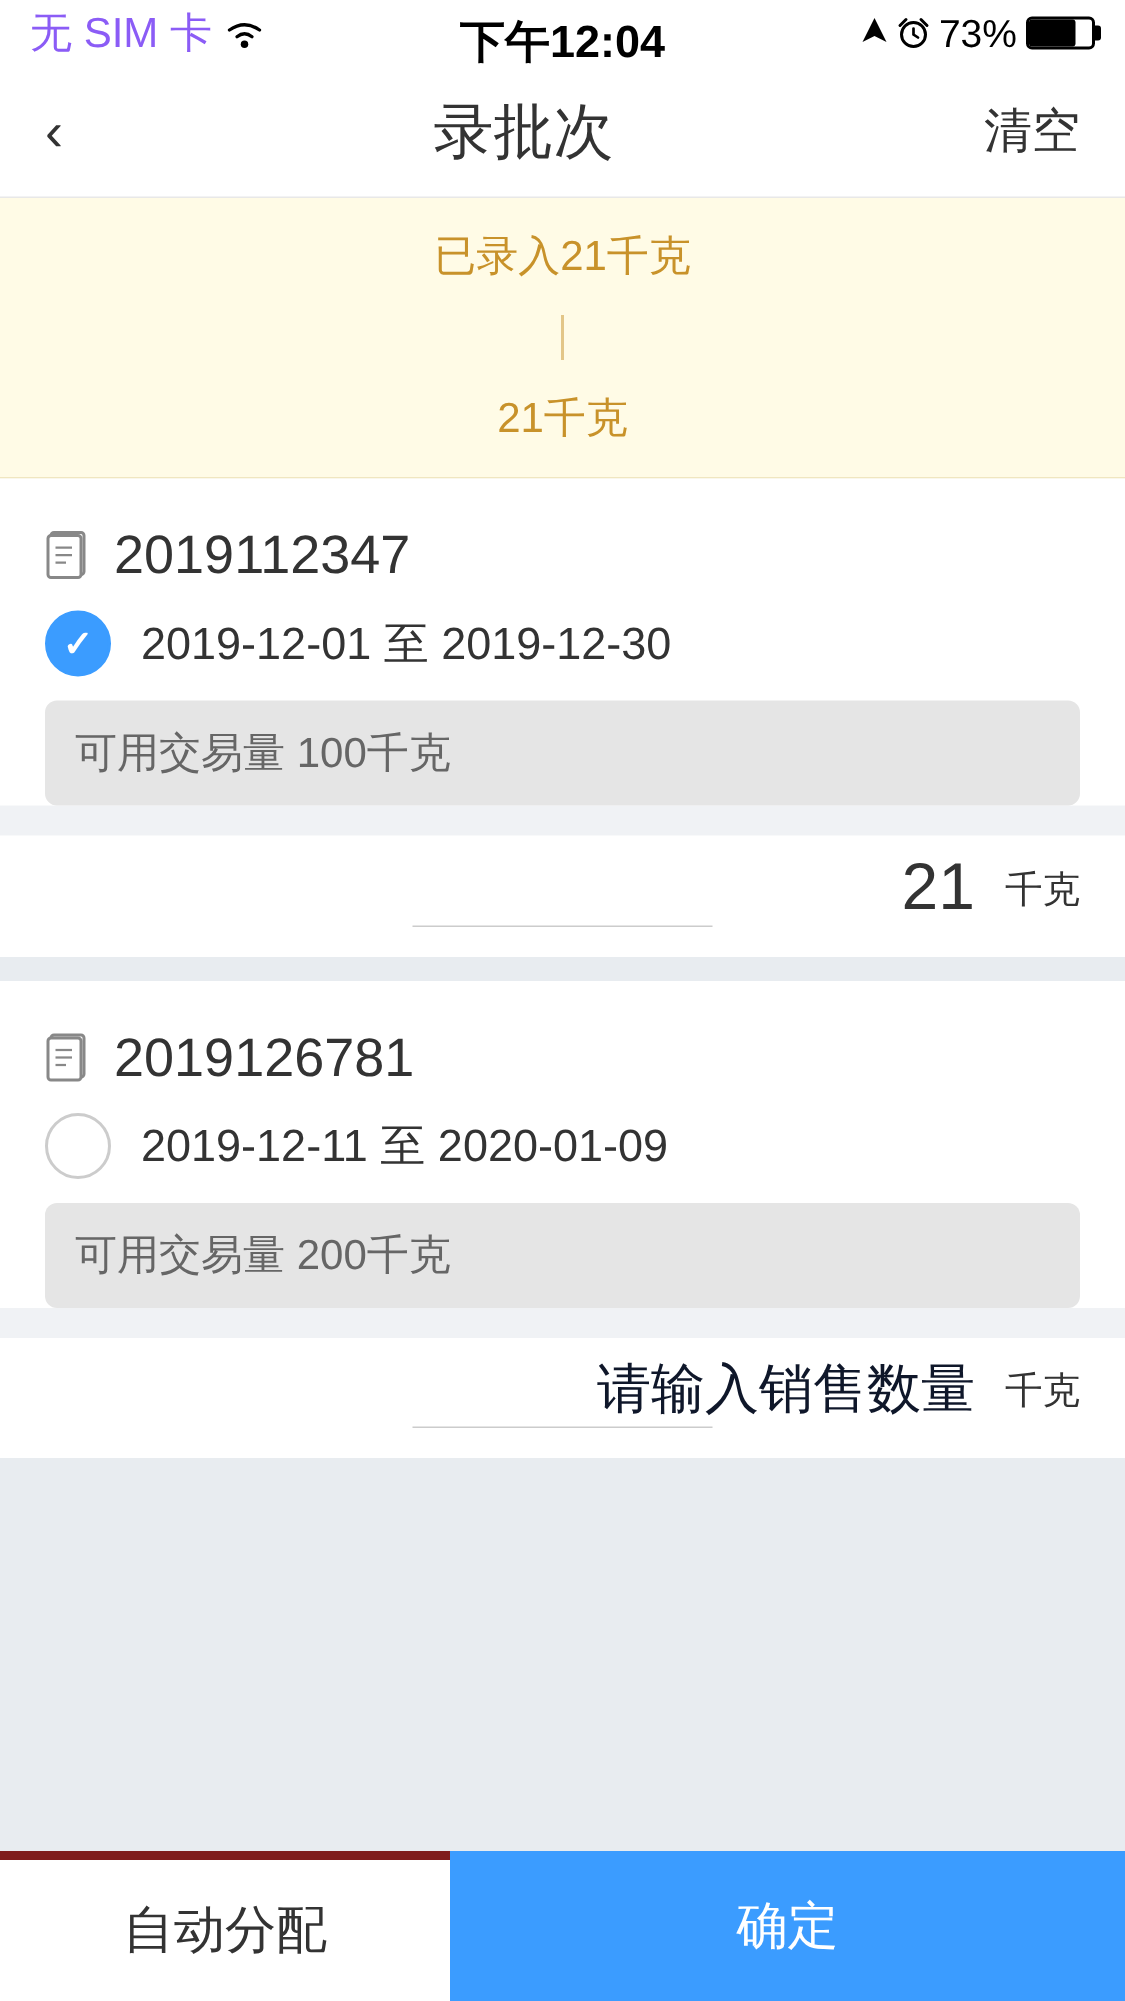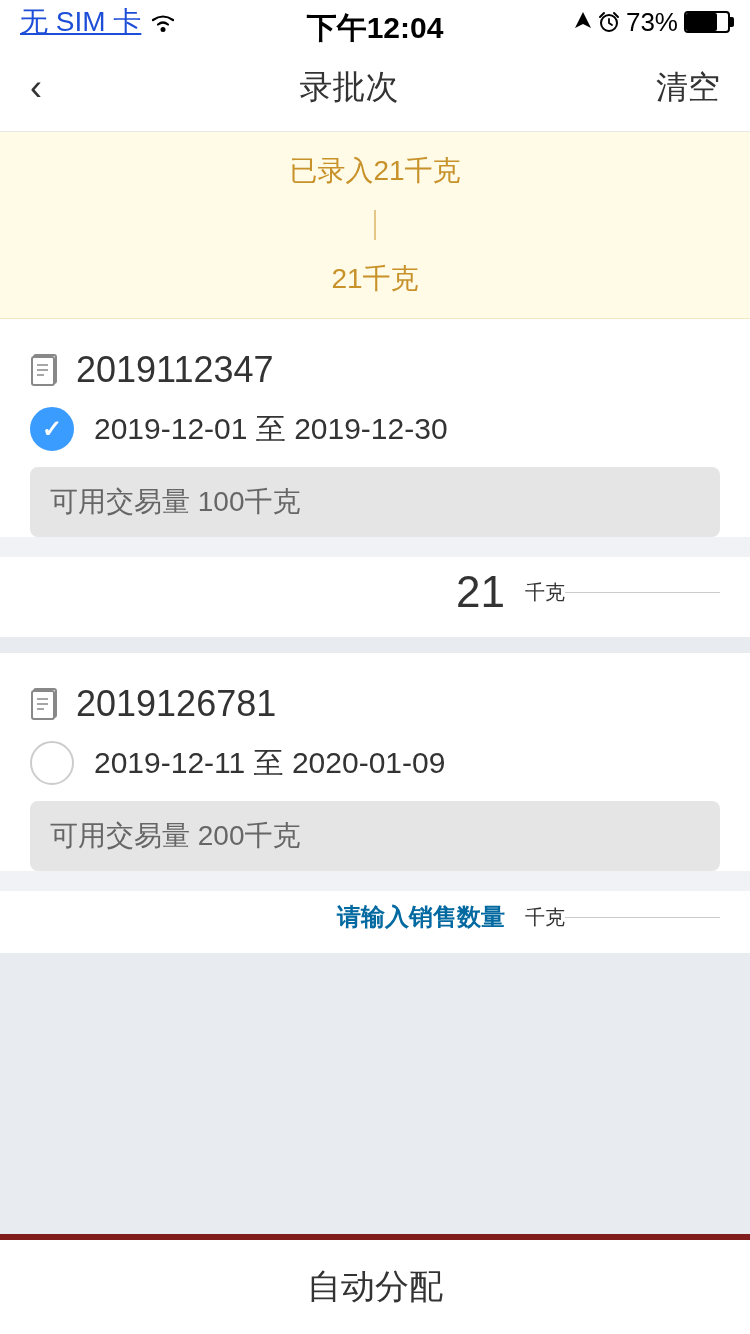--- a/index.html
+++ b/index.html
@@ -18,25 +18,24 @@
       height: 44px;
       background: #fff;
       display: flex;
       align-items: center;
       justify-content: space-between;
       padding: 0 20px;
     }
     .status-bar-left {
       font-size: 28px;
       font-weight: 500;
-      color: #1d4ed8;
+      color: #8b5cf6;
       display: flex;
       align-items: center;
       gap: 8px;
-      text-decoration: underline;
     }
     .status-bar-center {
       font-size: 30px;
       font-weight: 600;
       color: #000;
       position: absolute;
       left: 50%;
       transform: translateX(-50%);
       top: 8px;
     }
@@ -85,21 +84,21 @@
       justify-content: space-between;
       padding: 0 30px;
       border-bottom: 1px solid #e8e8e8;
     }
     .nav-back {
       font-size: 36px;
       color: #333;
       cursor: pointer;
     }
     .nav-title {
-      font-size: 33px;
+      font-size: 40px;
       font-weight: 500;
       color: #333;
       text-align: center;
     }
     .nav-action {
       font-size: 32px;
       color: #333;
       cursor: pointer;
     }
 
@@ -179,37 +178,36 @@
       margin-bottom: 20px;
       font-size: 28px;
       color: #666;
     }
     .quantity-value {
       font-size: 44px;
       color: #333;
       font-weight: 400;
     }
     .quantity-unit {
-      font-size: 20px;
+      font-size: 25px;
       color: #333;
     }
     .quantity-input-placeholder {
-      font-size: 24px;
-      color: #0369a1;
-      font-weight: bold;
+      font-size: 36px;
+      color: #0f172a;
     }
     .divider-line {
       width: 200px;
       height: 1px;
       background: #ccc;
       align-self: center;
     }
     .quantity-row-wrapper {
       display: flex;
-      flex-direction: row;
+      flex-direction: column;
       align-items: flex-end;
       padding: 10px 30px 20px 30px;
       background: #fff;
     }
     .qty-input-row {
       display: flex;
       align-items: center;
       gap: 20px;
       width: 100%;
       justify-content: flex-end;
@@ -364,13 +362,14 @@
     </div>
     <div class="divider-line"></div>
   </div>
 
   <div class="bottom-empty"></div>
 
 </div>
 
 <div class="bottom-bar">
   <button class="btn-auto">自动分配</button>
+  <button class="btn-confirm">确定</button>
 </div>
 
 </body></html>

